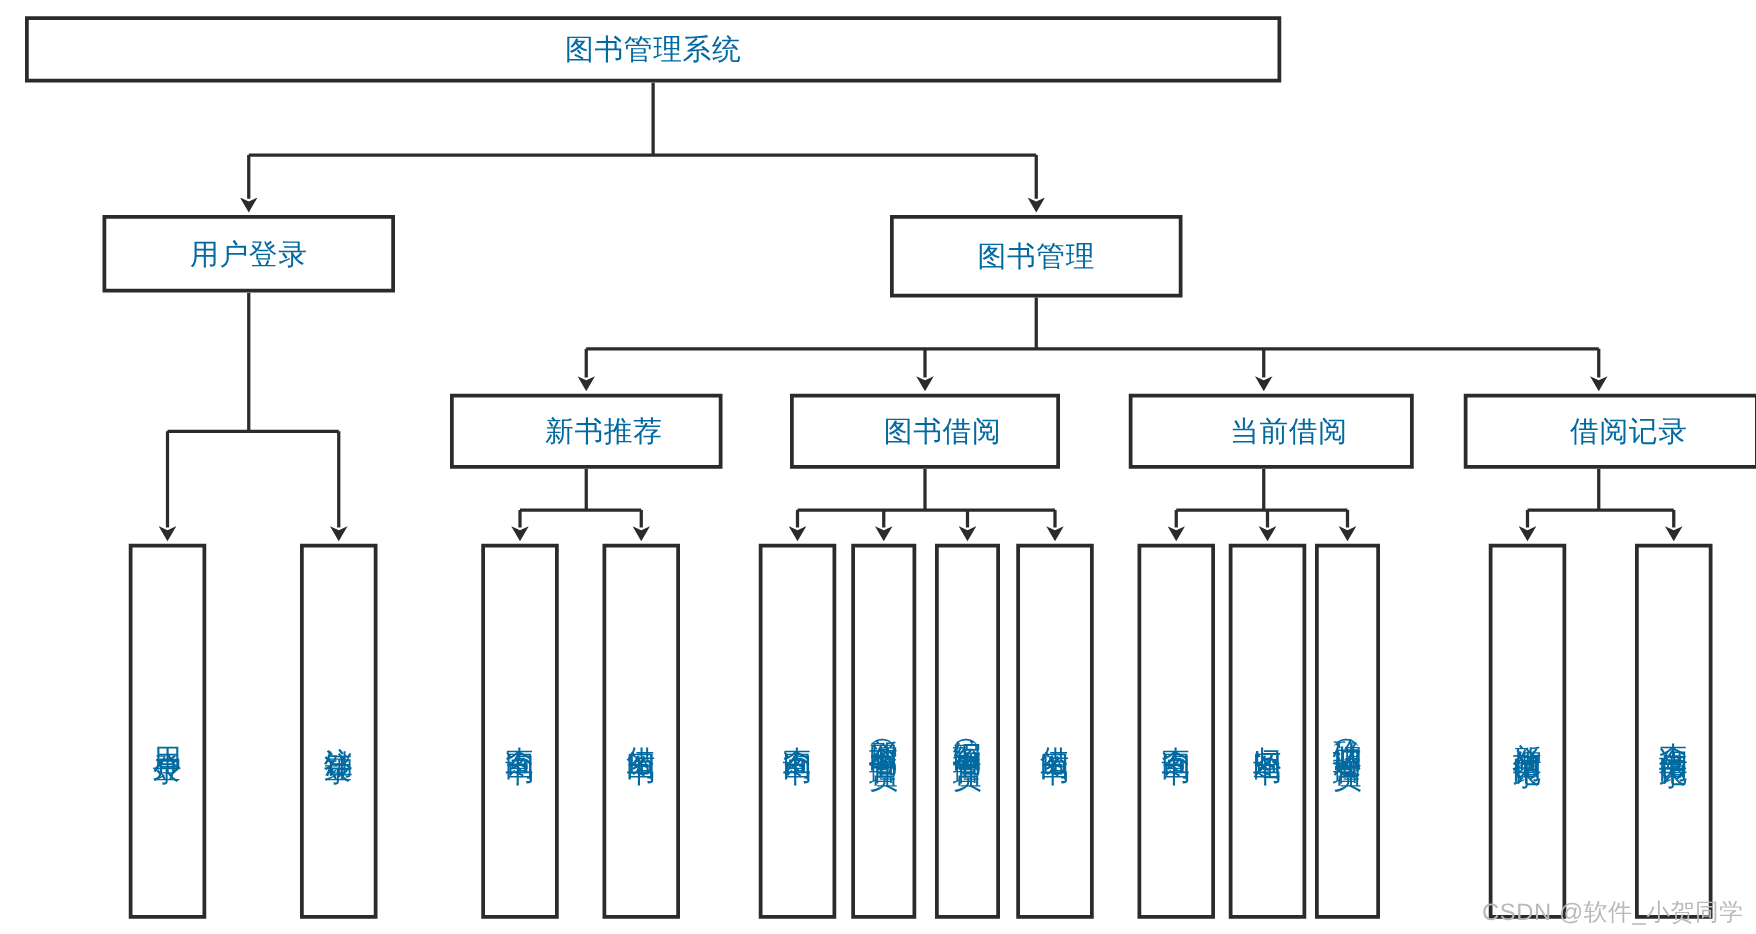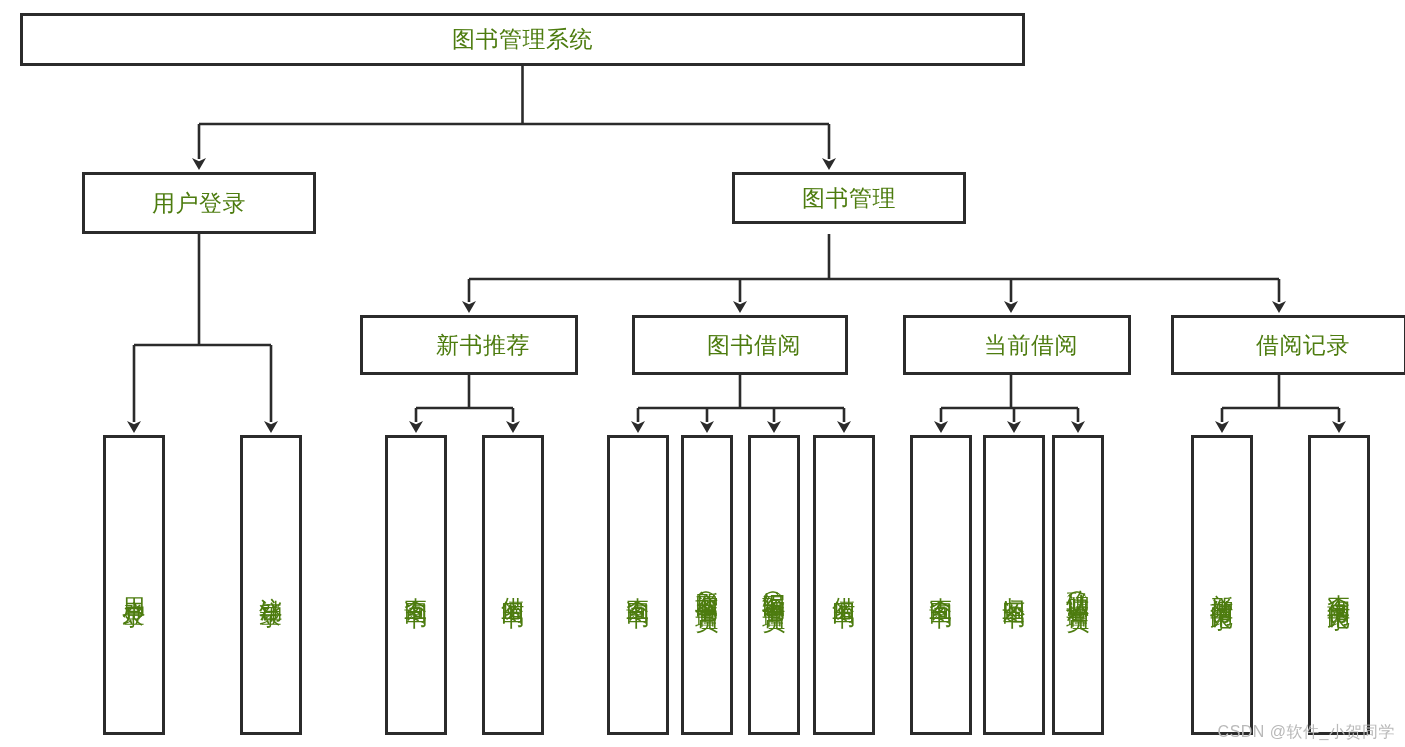--- a/index.html
+++ b/index.html
@@ -30,21 +30,21 @@
   .node.level-0 { border-width: 3px; }
   .node.level-1 { border-width: 3px; }
   .node.level-2 { border-width: 3px; padding-left: 28px; }
   .node.leaf   { border-width: 3px; }
 
   .node-label {
     font-size: 23px;
     line-height: 1.15;
     letter-spacing: 0.5px;
     white-space: nowrap;
-    color: #4d7c0f;
+    color: #0369a1;
   }
   .node.leaf .node-label {
     writing-mode: vertical-rl;
     text-orientation: upright;
     letter-spacing: 3px;
     white-space: normal;
     text-align: center;
     max-height: 100%;
   }
   svg.wires {
@@ -52,21 +52,21 @@
     left: 0;
     top: 0;
     width: 1405px;
     height: 747px;
     pointer-events: none;
   }
   .watermark {
     position: absolute;
     right: 10px;
     bottom: 4px;
-    font-size: 16px;
+    font-size: 19px;
     color: #b9b9b9;
     white-space: nowrap;
     letter-spacing: 0.5px;
   }
 </style>
 </head>
 <body>
 
 <div id="canvas">
   <svg class="wires" viewBox="0 0 1405 747">
@@ -112,21 +112,21 @@
       </g>
   </svg>
 
   <div id="node-layer">
       <div class="node level-0" style="left: 20px; top: 13px; width: 1005px; height: 53px;">
         <span class="node-label">图书管理系统</span>
       </div>
       <div class="node level-1" style="left: 82px; top: 172px; width: 234px; height: 62px;">
         <span class="node-label">用户登录</span>
       </div>
-      <div class="node level-1" style="left: 712px; top: 172px; width: 234px; height: 52px; margin-left: 20px;">
+      <div class="node level-1" style="left: 712px; top: 172px; width: 234px; height: 66px;">
         <span class="node-label">图书管理</span>
       </div>
       <div class="node level-2" style="left: 360px; top: 315px; width: 218px; height: 60px;">
         <span class="node-label">新书推荐</span>
       </div>
       <div class="node level-2" style="left: 632px; top: 315px; width: 216px; height: 60px;">
         <span class="node-label">图书借阅</span>
       </div>
       <div class="node level-2" style="left: 903px; top: 315px; width: 228px; height: 60px;">
         <span class="node-label">当前借阅</span>

